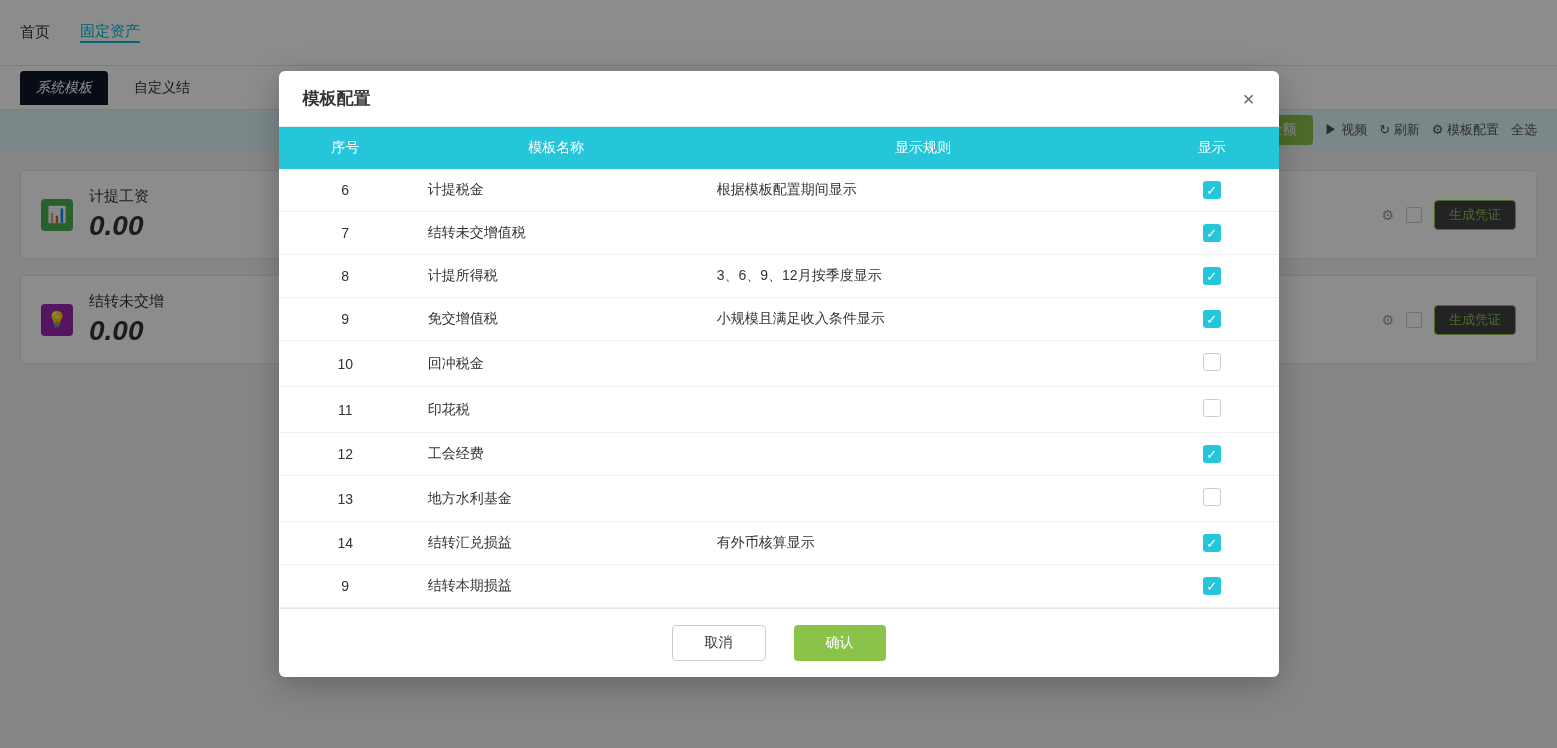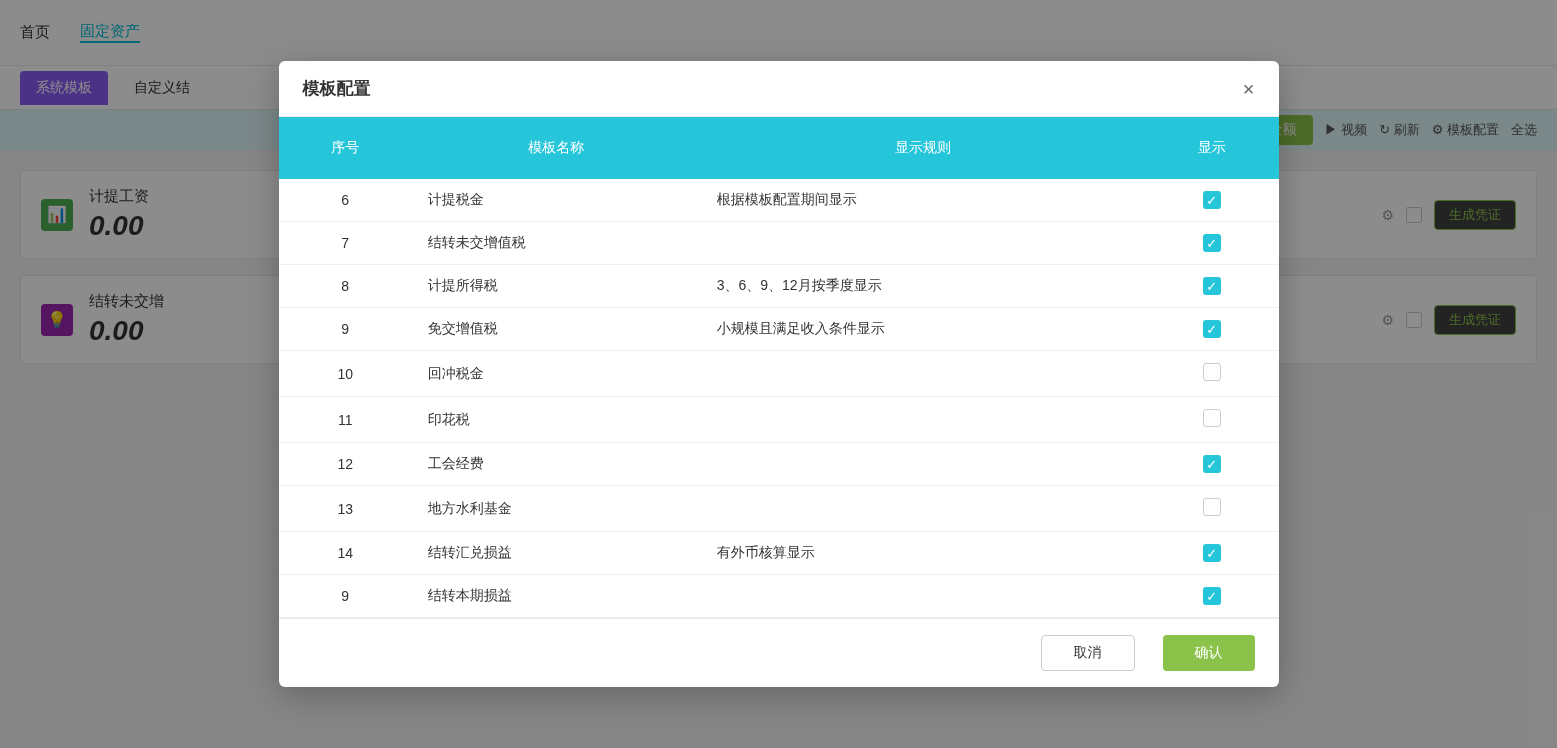--- a/index.html
+++ b/index.html
@@ -54,22 +54,23 @@
       border-bottom: 1px solid #e8e8e8;
     }
     .sub-tab {
       padding: 8px 16px;
       cursor: pointer;
       font-size: 14px;
       color: #333;
       border-radius: 4px 4px 0 0;
     }
     .sub-tab.active {
-      background: #8b5cf6;
+      background: #0f172a;
       color: #fff;
+      font-style: italic;
     }
 
     
     .toolbar {
       background: #e0f7fa;
       height: 40px;
       display: flex;
       align-items: center;
       padding: 0 20px;
       justify-content: flex-end;
@@ -196,21 +197,21 @@
     
     .config-table {
       width: 100%;
       border-collapse: collapse;
     }
     .config-table thead tr {
       background: #26c6da;
       color: #fff;
     }
     .config-table thead th {
-      padding: 22px 16px;
+      padding: 12px 16px;
       text-align: center;
       font-weight: 500;
       font-size: 14px;
     }
     .config-table tbody tr {
       border-bottom: 1px solid #f0f0f0;
     }
     .config-table tbody td {
       padding: 12px 16px;
       text-align: center;
@@ -239,21 +240,21 @@
       width: 18px; height: 18px;
       border: 1px solid #ccc;
       border-radius: 3px;
       display: inline-block;
       background: #fff;
     }
 
     
     .modal-footer {
       display: flex;
-      justify-content: flex-end;
+      justify-content: center;
       gap: 28px;
       padding: 16px 24px;
       border-top: 1px solid #e8e8e8;
     }
     .btn-cancel {
       border: 1px solid #ccc;
       background: #fff;
       color: #333;
       padding: 8px 32px;
       border-radius: 4px;

